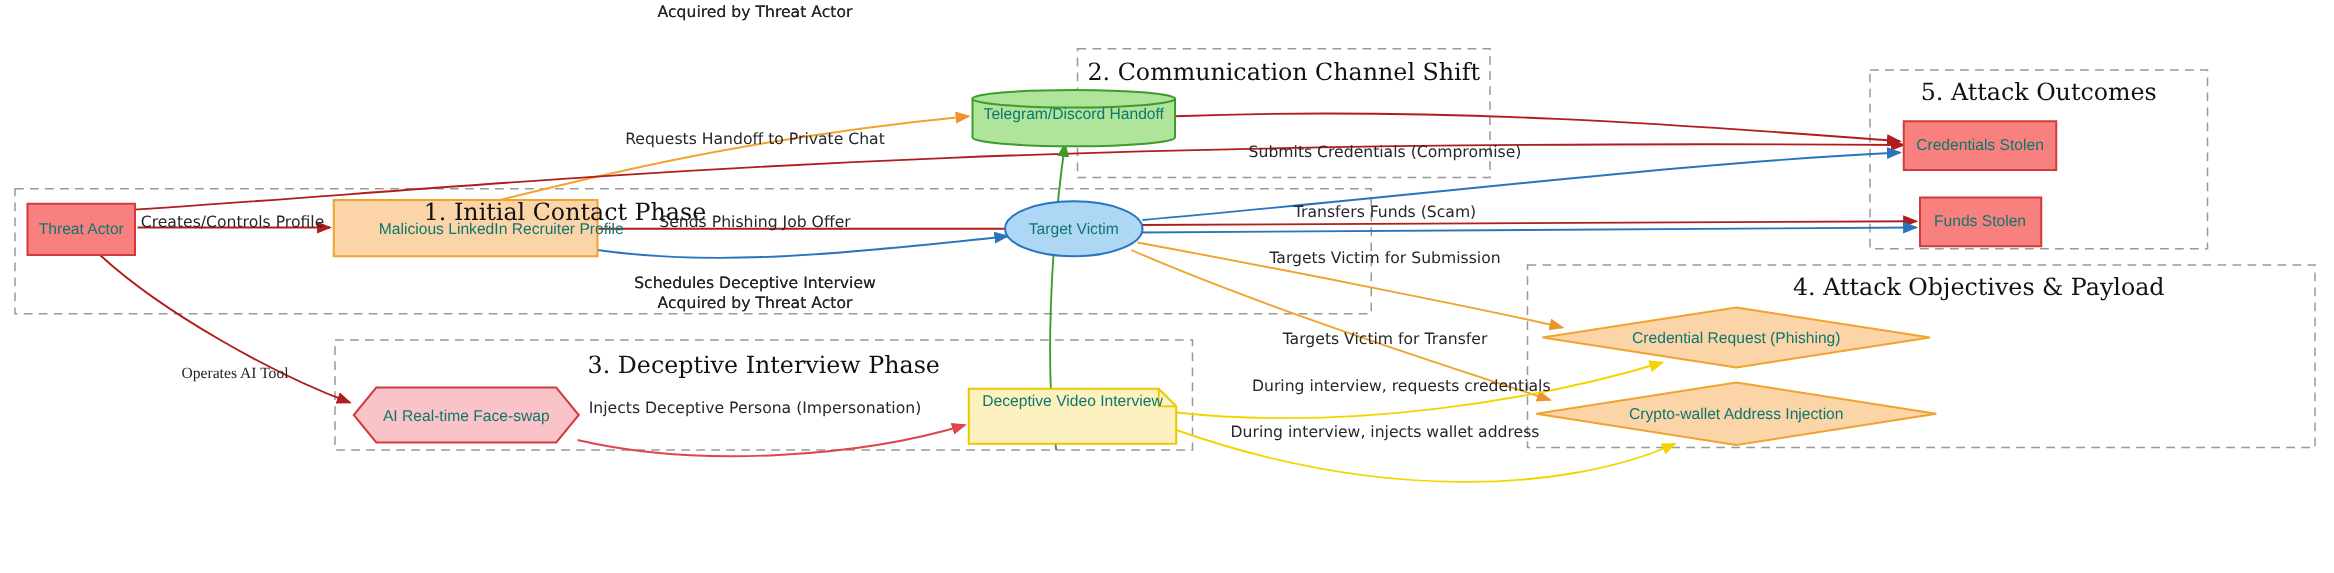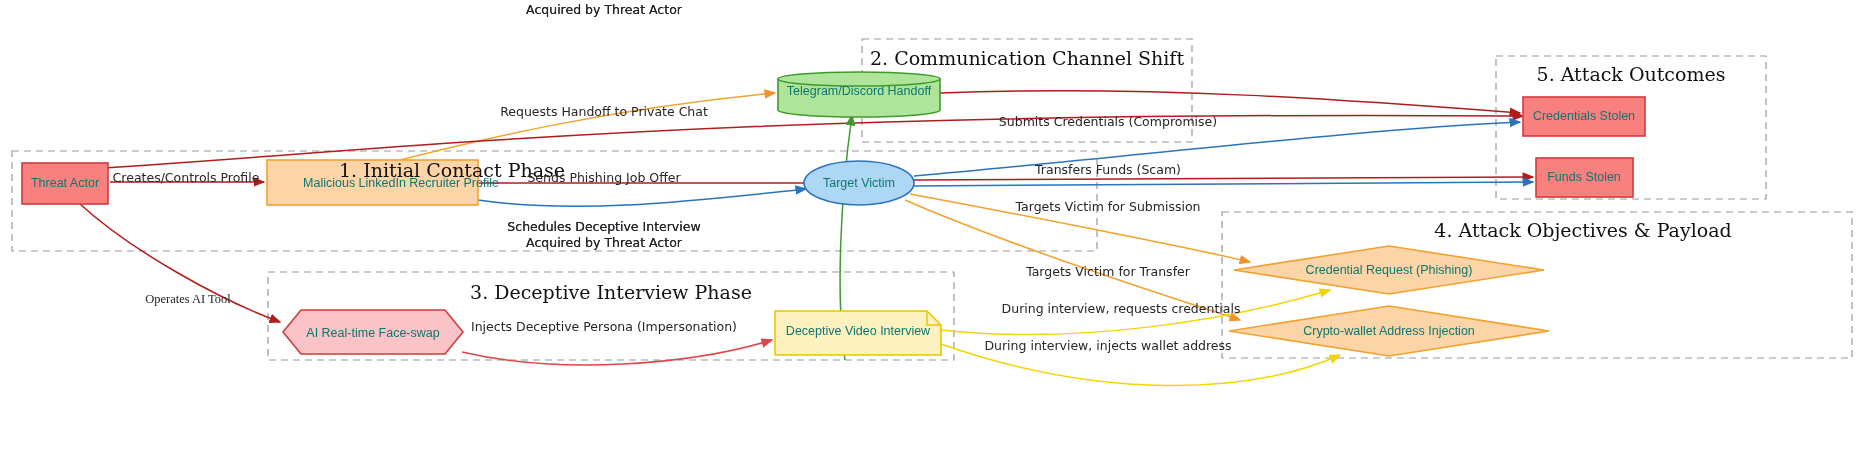--- a/index.html
+++ b/index.html
@@ -127,21 +127,21 @@
       <div class="cluster-title" style="left: 611px; top: 292px;">3. Deceptive Interview Phase</div>
       <div class="cluster-title" style="left: 1559px; top: 230px; margin-left: 24px;">4. Attack Objectives &amp; Payload</div>
       <div class="cluster-title" style="left: 1631px; top: 74px;">5. Attack Outcomes</div>
     </div>
   <div id="node-labels">
       <div class="node-label" style="left: 65px; top: 183px;">Threat Actor</div>
       <div class="node-label" style="left: 372px; top: 183px; margin-left: 29px;">Malicious LinkedIn Recruiter Profile</div>
       <div class="node-label" style="left: 859px; top: 91px;">Telegram/Discord Handoff</div>
       <div class="node-label" style="left: 859px; top: 183px;">Target Victim</div>
       <div class="node-label" style="left: 373px; top: 333px;">AI Real-time Face-swap</div>
-      <div class="node-label" style="left: 858px; top: 331px;">Deceptive Video Interview</div>
+      <div class="node-label" style="left: 858px; top: 321px;">Deceptive Video Interview</div>
       <div class="node-label" style="left: 1584px; top: 116px;">Credentials Stolen</div>
       <div class="node-label" style="left: 1584px; top: 177px;">Funds Stolen</div>
       <div class="node-label" style="left: 1389px; top: 270px;">Credential Request (Phishing)</div>
       <div class="node-label" style="left: 1389px; top: 331px;">Crypto-wallet Address Injection</div>
     </div>
   <div id="edge-labels">
       <div class="edge-label" style="left: 186px; top: 177px;">Creates/Controls Profile</div>
       <div class="edge-label" style="left: 604px; top: 111px;">Requests Handoff to Private Chat</div>
       <div class="edge-label" style="left: 604px; top: 177px;">Sends Phishing Job Offer</div>
       <div class="edge-label" style="left: 604px; top: 226px;">Schedules Deceptive Interview</div>

